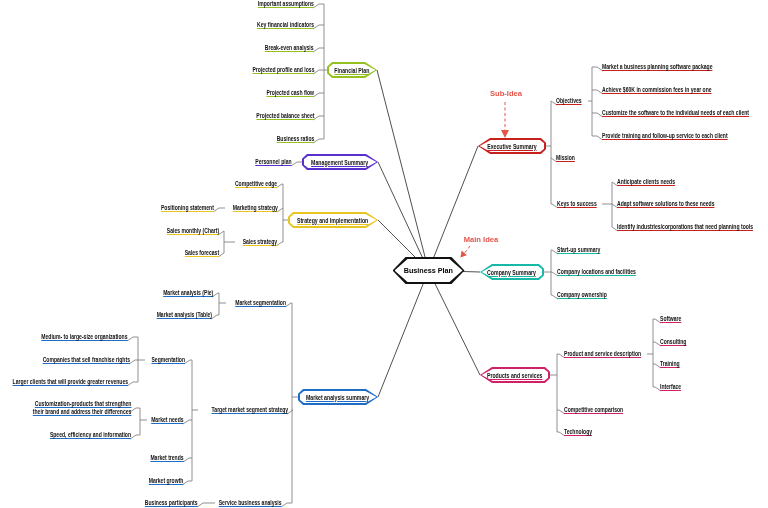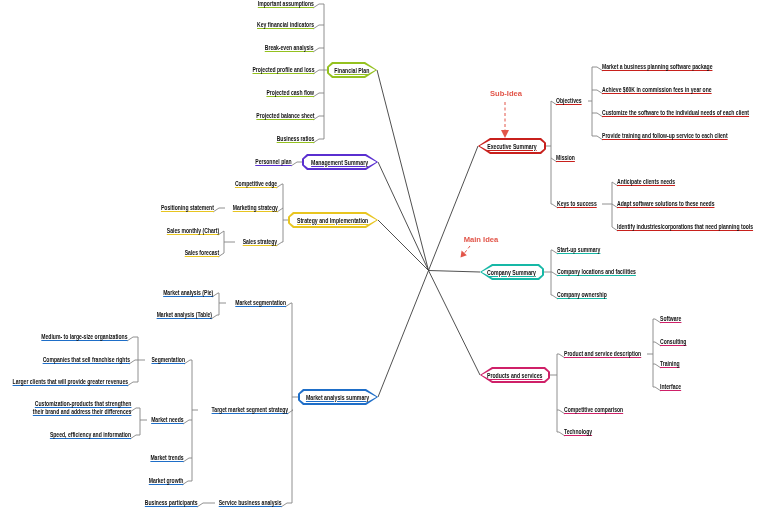--- a/index.html
+++ b/index.html
@@ -268,14 +268,19 @@
       <div class="leaf side-left" style="--c: #1e6ec8; top: 416px; right: 584px;">Market needs</div>
       <div class="leaf side-left" style="--c: #1e6ec8; top: 400px; right: 637px;">Customization-products that strengthen
 their brand and address their differences</div>
       <div class="leaf side-left" style="--c: #1e6ec8; top: 431px; right: 637px;">Speed, efficiency and information</div>
       <div class="leaf side-left" style="--c: #1e6ec8; top: 454px; right: 584px;">Market trends</div>
       <div class="leaf side-left" style="--c: #1e6ec8; top: 477px; right: 585px;">Market growth</div>
       <div class="leaf side-left" style="--c: #1e6ec8; top: 499px; right: 486px;">Service business analysis</div>
       <div class="leaf side-left" style="--c: #1e6ec8; top: 499px; right: 570px;">Business participants</div>
       <div class="annotation" style="color: rgb(226, 85, 73); left: 481px; top: 235px;">Main Idea</div>
       <div class="annotation" style="color: rgb(226, 85, 73); left: 506px; top: 89px;">Sub-Idea</div>
+      <div class="center-node" style="left: 392.5px; top: 257px; width: 72px; height: 27px;">
+        <div class="shape-bg"></div>
+        <div class="shape-fg"></div>
+        <span class="center-label">Business Plan</span>
+      </div>
     </div>
 </div>
 
 </body></html>

